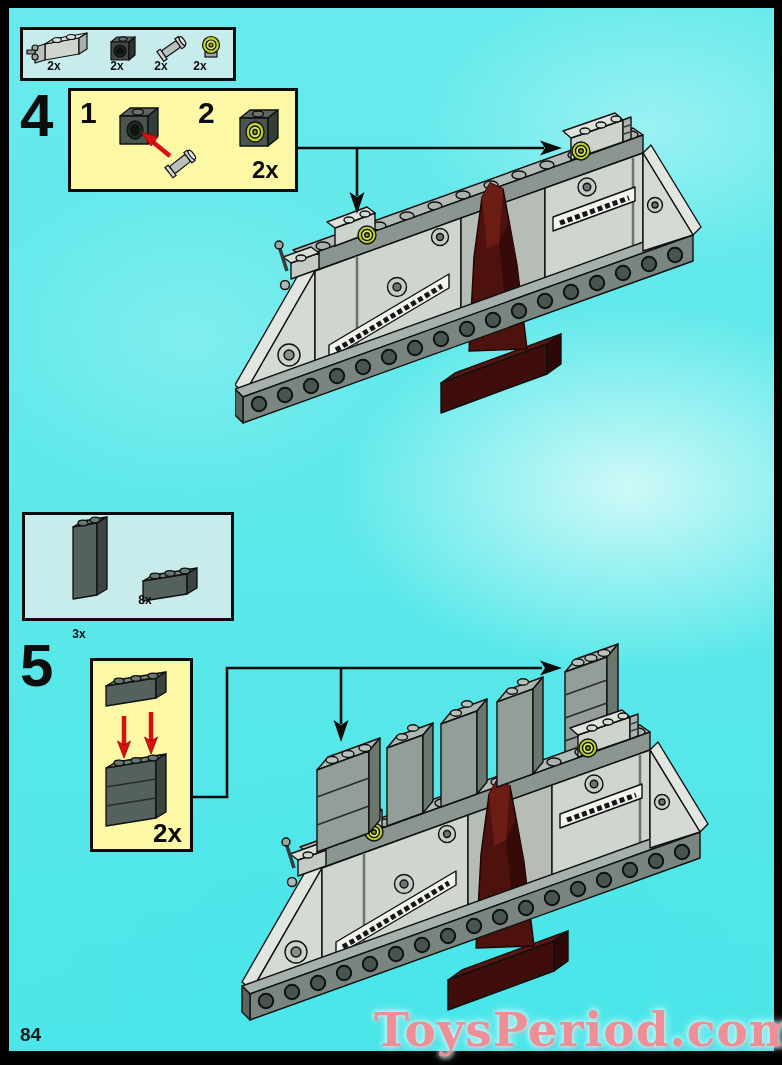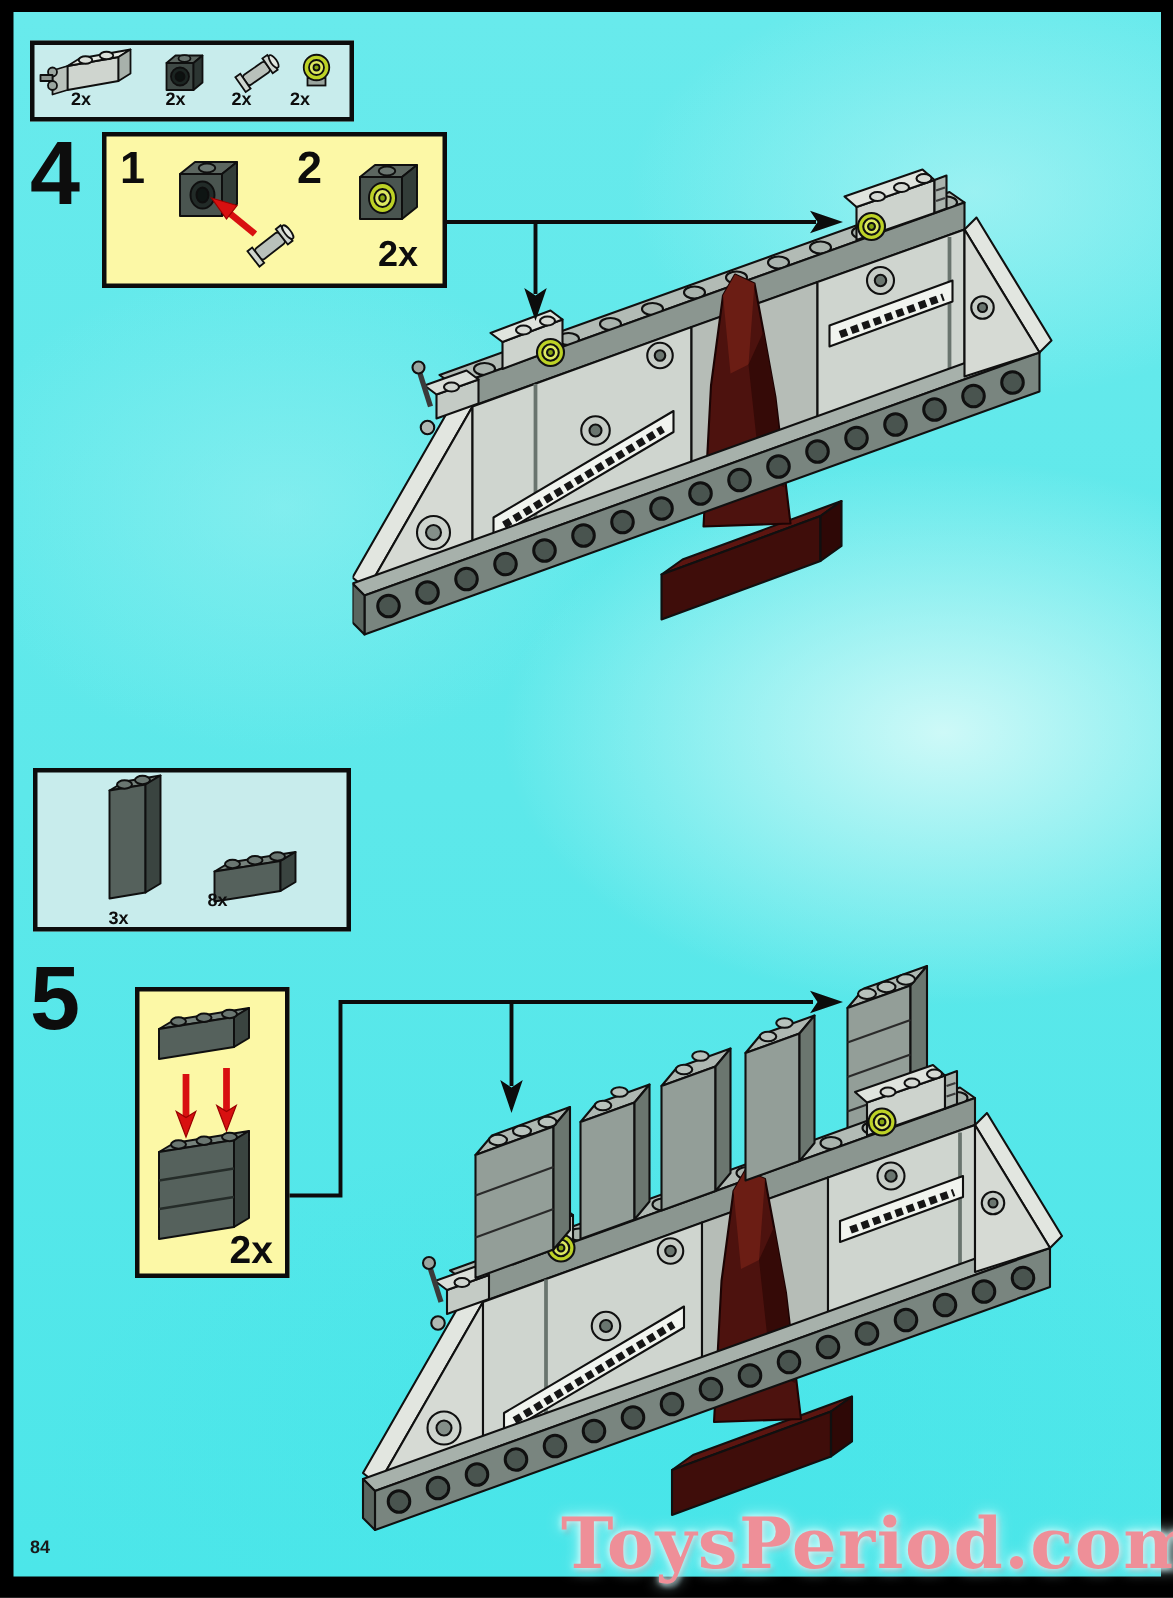--- a/index.html
+++ b/index.html
@@ -12,21 +12,21 @@
       radial-gradient(ellipse 300px 220px at 180px 330px, rgba(160,242,242,.5), rgba(160,242,242,0) 75%),
       radial-gradient(ellipse 500px 300px at 420px 980px, rgba(70,229,233,.7), rgba(70,229,233,0) 80%),
       linear-gradient(180deg,#68eaec 0%,#5de8ea 50%,#4ce6e9 100%);}
   .abs{position:absolute;}
   .box-frame{position:absolute;border:3px solid #0c0c0c;background:#c8ecec;}
   .callout{position:absolute;border:3px solid #0c0c0c;background:#fcf8a6;}
   .step-num{position:absolute;color:#0d0d0d;font-size:60px;font-weight:bold;line-height:1;}
   .sub-num{position:absolute;color:#0d0d0d;font-size:30px;font-weight:bold;line-height:1;}
   .count-lg{position:absolute;color:#0d0d0d;font-size:24px;font-weight:bold;line-height:1;}
   .count-sm{position:absolute;color:#0d0d0d;font-size:12px;font-weight:bold;line-height:1;text-align:center;width:34px;}
-  .page-num{position:absolute;color:#1a1a1a;font-size:12px;font-weight:bold;}
+  .page-num{position:absolute;color:#1a1a1a;font-size:19px;font-weight:bold;}
   .watermark{position:absolute;font-family:"DejaVu Serif",serif;font-weight:bold;font-size:47px;
     color:#ee8f98;letter-spacing:1px;white-space:nowrap;
     text-shadow:0 0 10px #d2fbfb,0 0 4px #e6fefe,2px 3px 3px rgba(110,140,150,.45);}
   svg{display:block;}
 </style>
 </head>
 <body>
 
 <div class="page">
   <div class="canvas"></div>
@@ -239,21 +239,21 @@
       <g stroke="#0f0f0f" stroke-width="1.3" stroke-linejoin="round">
         <polygon points="118,66 162,59 172,53 128,60" fill="#76827c"></polygon>
         <polygon points="118,66 162,59 162,79 118,86" fill="#55615c"></polygon>
         <polygon points="162,59 172,53 172,73 162,79" fill="#3a4440"></polygon>
         <ellipse cx="130" cy="61" rx="5" ry="2.8" fill="#6a7671"></ellipse>
           <ellipse cx="145" cy="58.5" rx="5" ry="2.8" fill="#6a7671"></ellipse>
           <ellipse cx="160" cy="56" rx="5" ry="2.8" fill="#6a7671"></ellipse>
       </g>
     </svg>
   </div>
-  <div class="count-sm" style="left:62px;top:606px;">3x</div>
+  <div class="count-sm" style="left:62px;top:628px;">3x</div>
   <div class="count-sm" style="left:128px;top:594px;">8x</div>
 
   <div class="step-num" style="left:20px;top:636px;">5</div>
 
   <div class="callout" style="left:90px;top:658px;width:97px;height:188px;"></div>
   <div class="count-lg" style="left:153px;top:820px;font-size:26px;">2x</div>
   <svg class="abs" style="left:98px;top:664px;" width="88" height="180" viewBox="0 0 88 180">
     <g stroke="#0f0f0f" stroke-width="1.3" stroke-linejoin="round">
       <polygon points="8,22 58,14 68,8 18,16" fill="#76827c"></polygon>
       <polygon points="8,22 58,14 58,34 8,42" fill="#55615c"></polygon>

